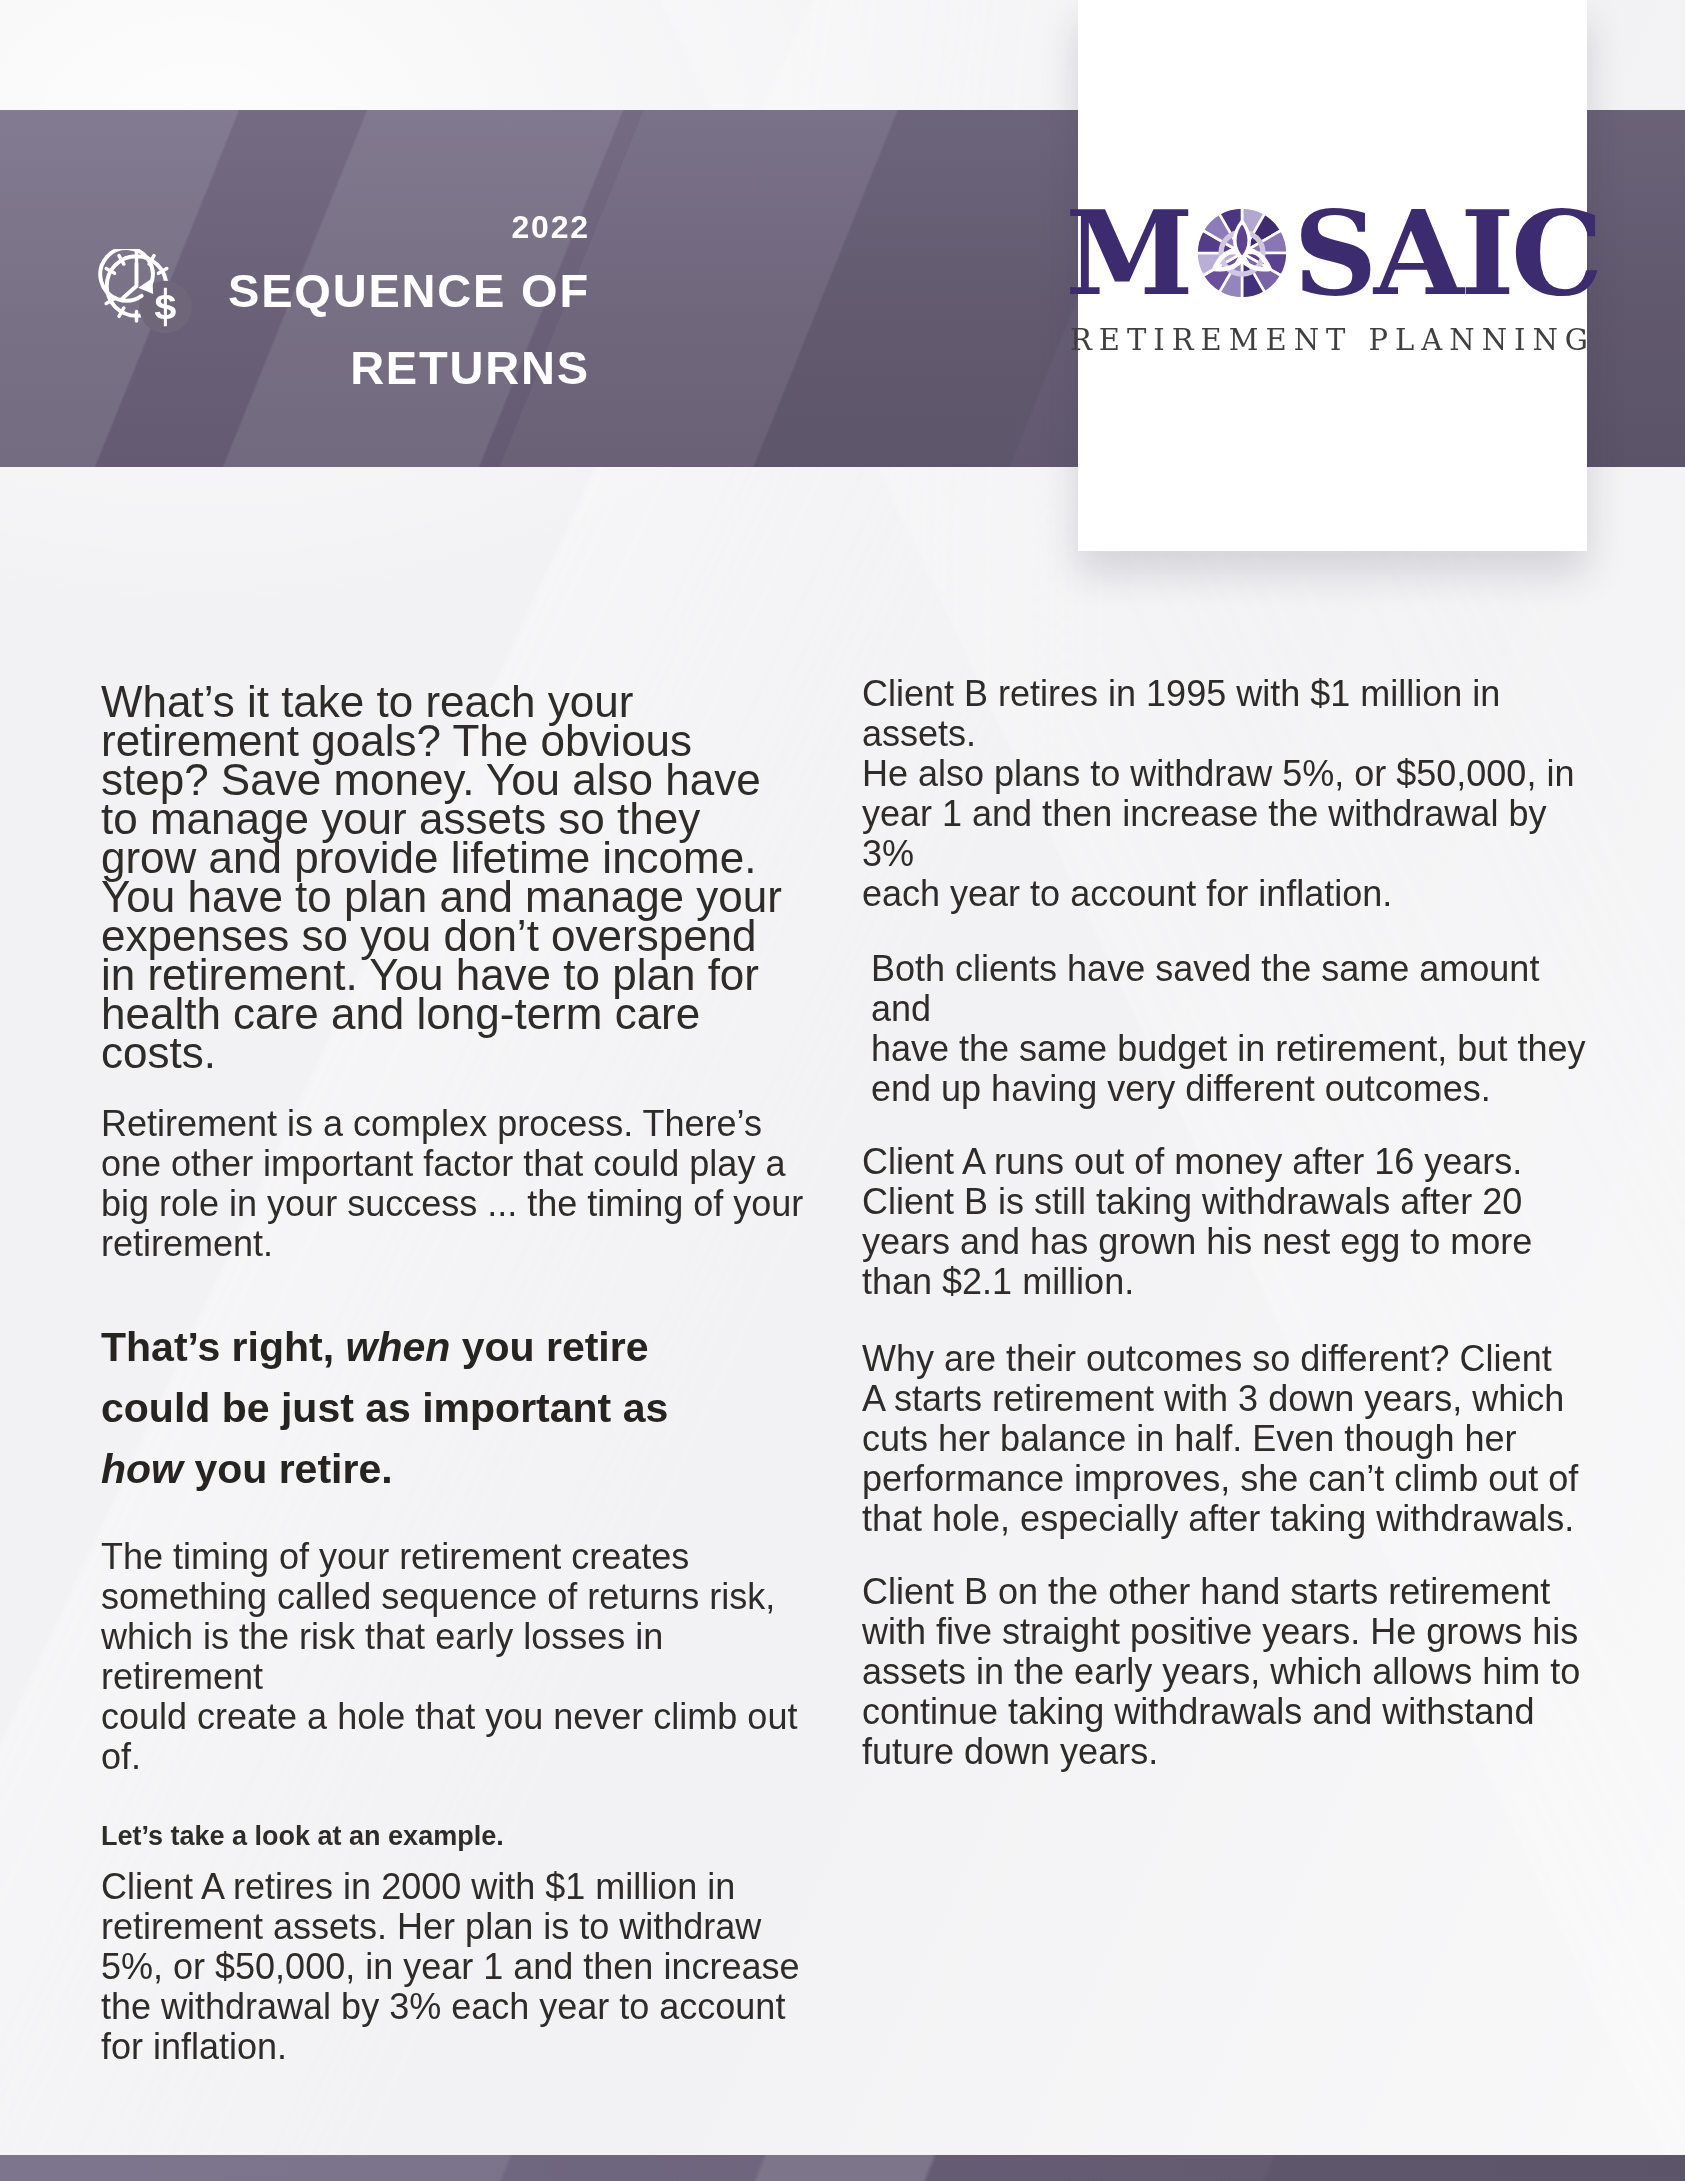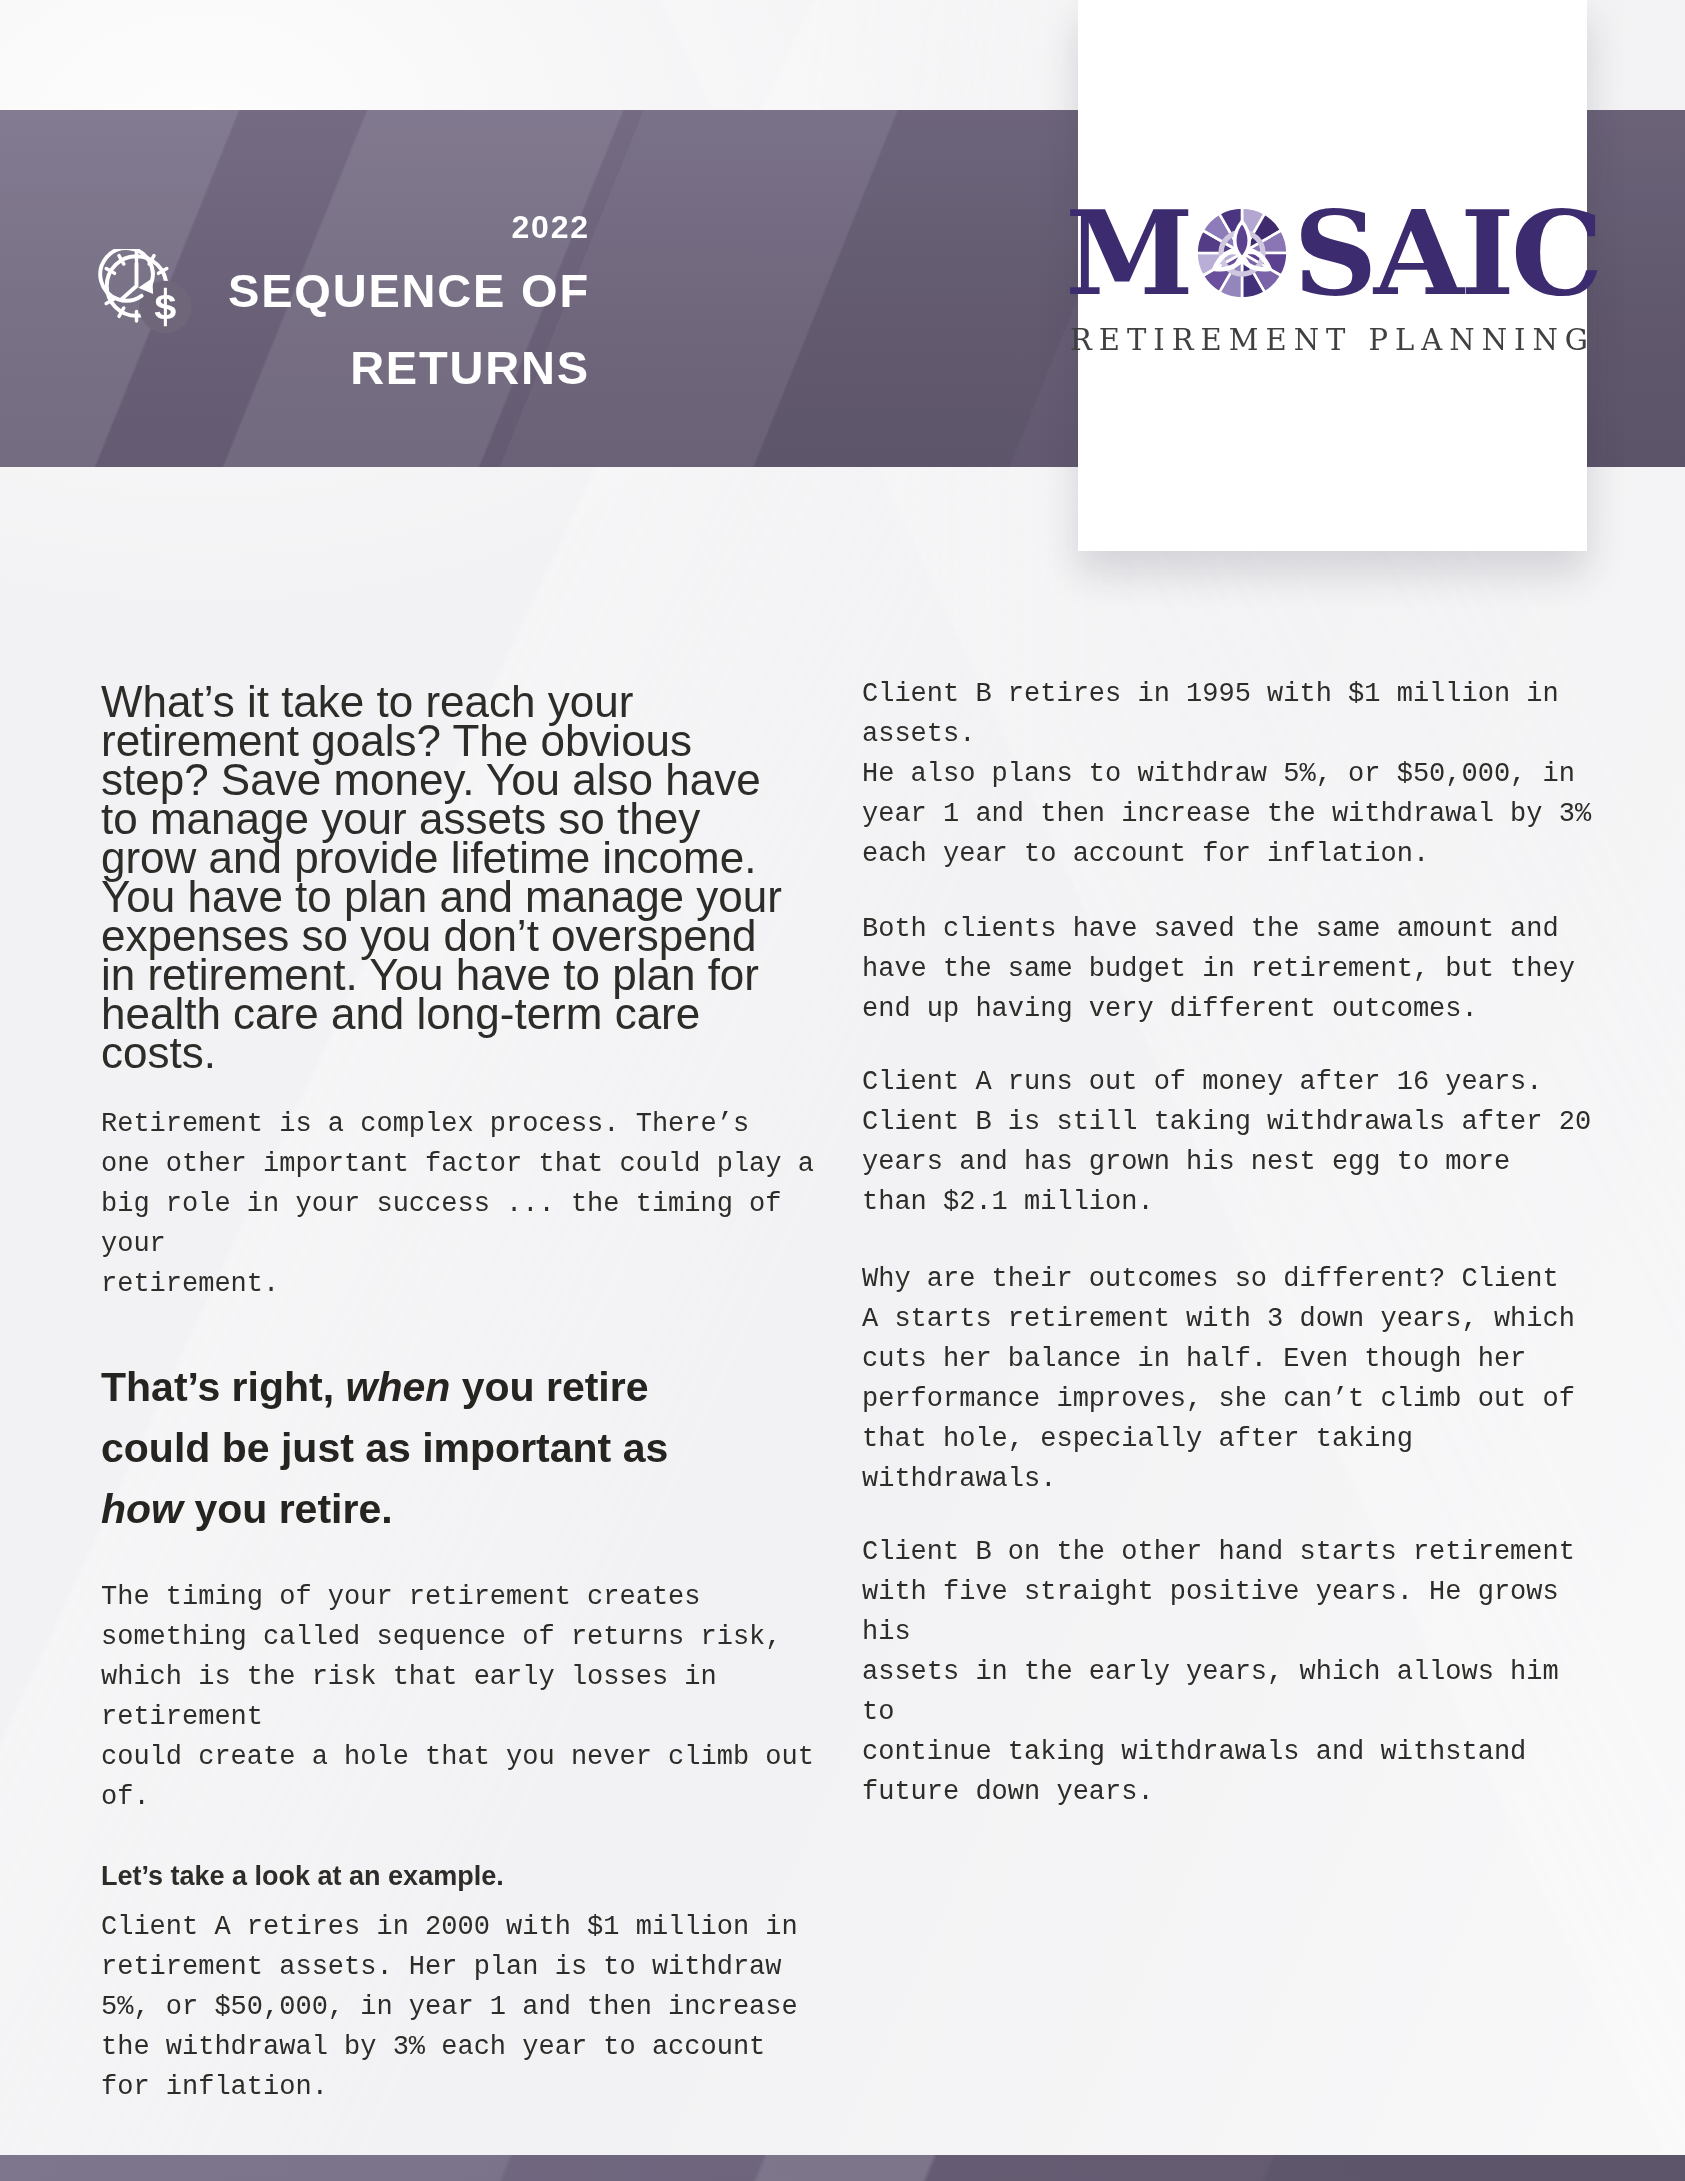--- a/index.html
+++ b/index.html
@@ -51,21 +51,21 @@
   }
   .mosaic-o{width:98px;height:98px;margin:0 2.6px;}
   .logo-tagline{
     margin-top:12.3px;font-family:"DejaVu Serif","Liberation Serif",serif;
     font-size:29px;color:#404040;letter-spacing:7px;white-space:nowrap;
   }
   
   .col-left{position:absolute;left:101px;top:682px;width:722px;z-index:1;}
   .col-right{position:absolute;left:862px;top:674px;width:733px;z-index:1;}
   .intro{font-size:44px;line-height:39px;white-space:pre-line;margin:0;}
-  .body-para{font-size:27px;line-height:40px;white-space:pre-line;margin:0;font-family:Liberation Mono, monospace;}
+  .body-para{font-size:36px;line-height:40px;white-space:pre-line;margin:0;}
   .col-left .para-complex{margin-top:32px;}
   .statement{
     margin:53px 0 0 0;font-size:41px;line-height:61px;font-weight:700;
     white-space:pre-line;color:#262421;
   }
   .statement em{font-style:italic;}
   .example-label{margin:39px 0 0 0;font-size:27px;line-height:40px;font-weight:700;}
   .col-left .para-client-a{margin-top:10.5px;}
   .col-right .body-para{margin-bottom:35px;}
   
@@ -173,21 +173,21 @@
 5%, or $50,000, in year 1 and then increase
 the withdrawal by 3% each year to account
 for inflation.</p>
   </div>
 
   <div class="col-right">
     <p class="body-para">Client B retires in 1995 with $1 million in assets.
 He also plans to withdraw 5%, or $50,000, in
 year 1 and then increase the withdrawal by 3%
 each year to account for inflation.</p>
-    <p class="body-para" style="margin-bottom:33px;">Both clients have saved the same amount and
+    <p class="body-para" style="margin-bottom:33px;margin-left:9px;">Both clients have saved the same amount and
 have the same budget in retirement, but they
 end up having very different outcomes.</p>
     <p class="body-para" style="margin-bottom:37px;">Client A runs out of money after 16 years.
 Client B is still taking withdrawals after 20
 years and has grown his nest egg to more
 than $2.1 million.</p>
     <p class="body-para" style="margin-bottom:33px;">Why are their outcomes so different? Client
 A starts retirement with 3 down years, which
 cuts her balance in half. Even though her
 performance improves, she can’t climb out of

